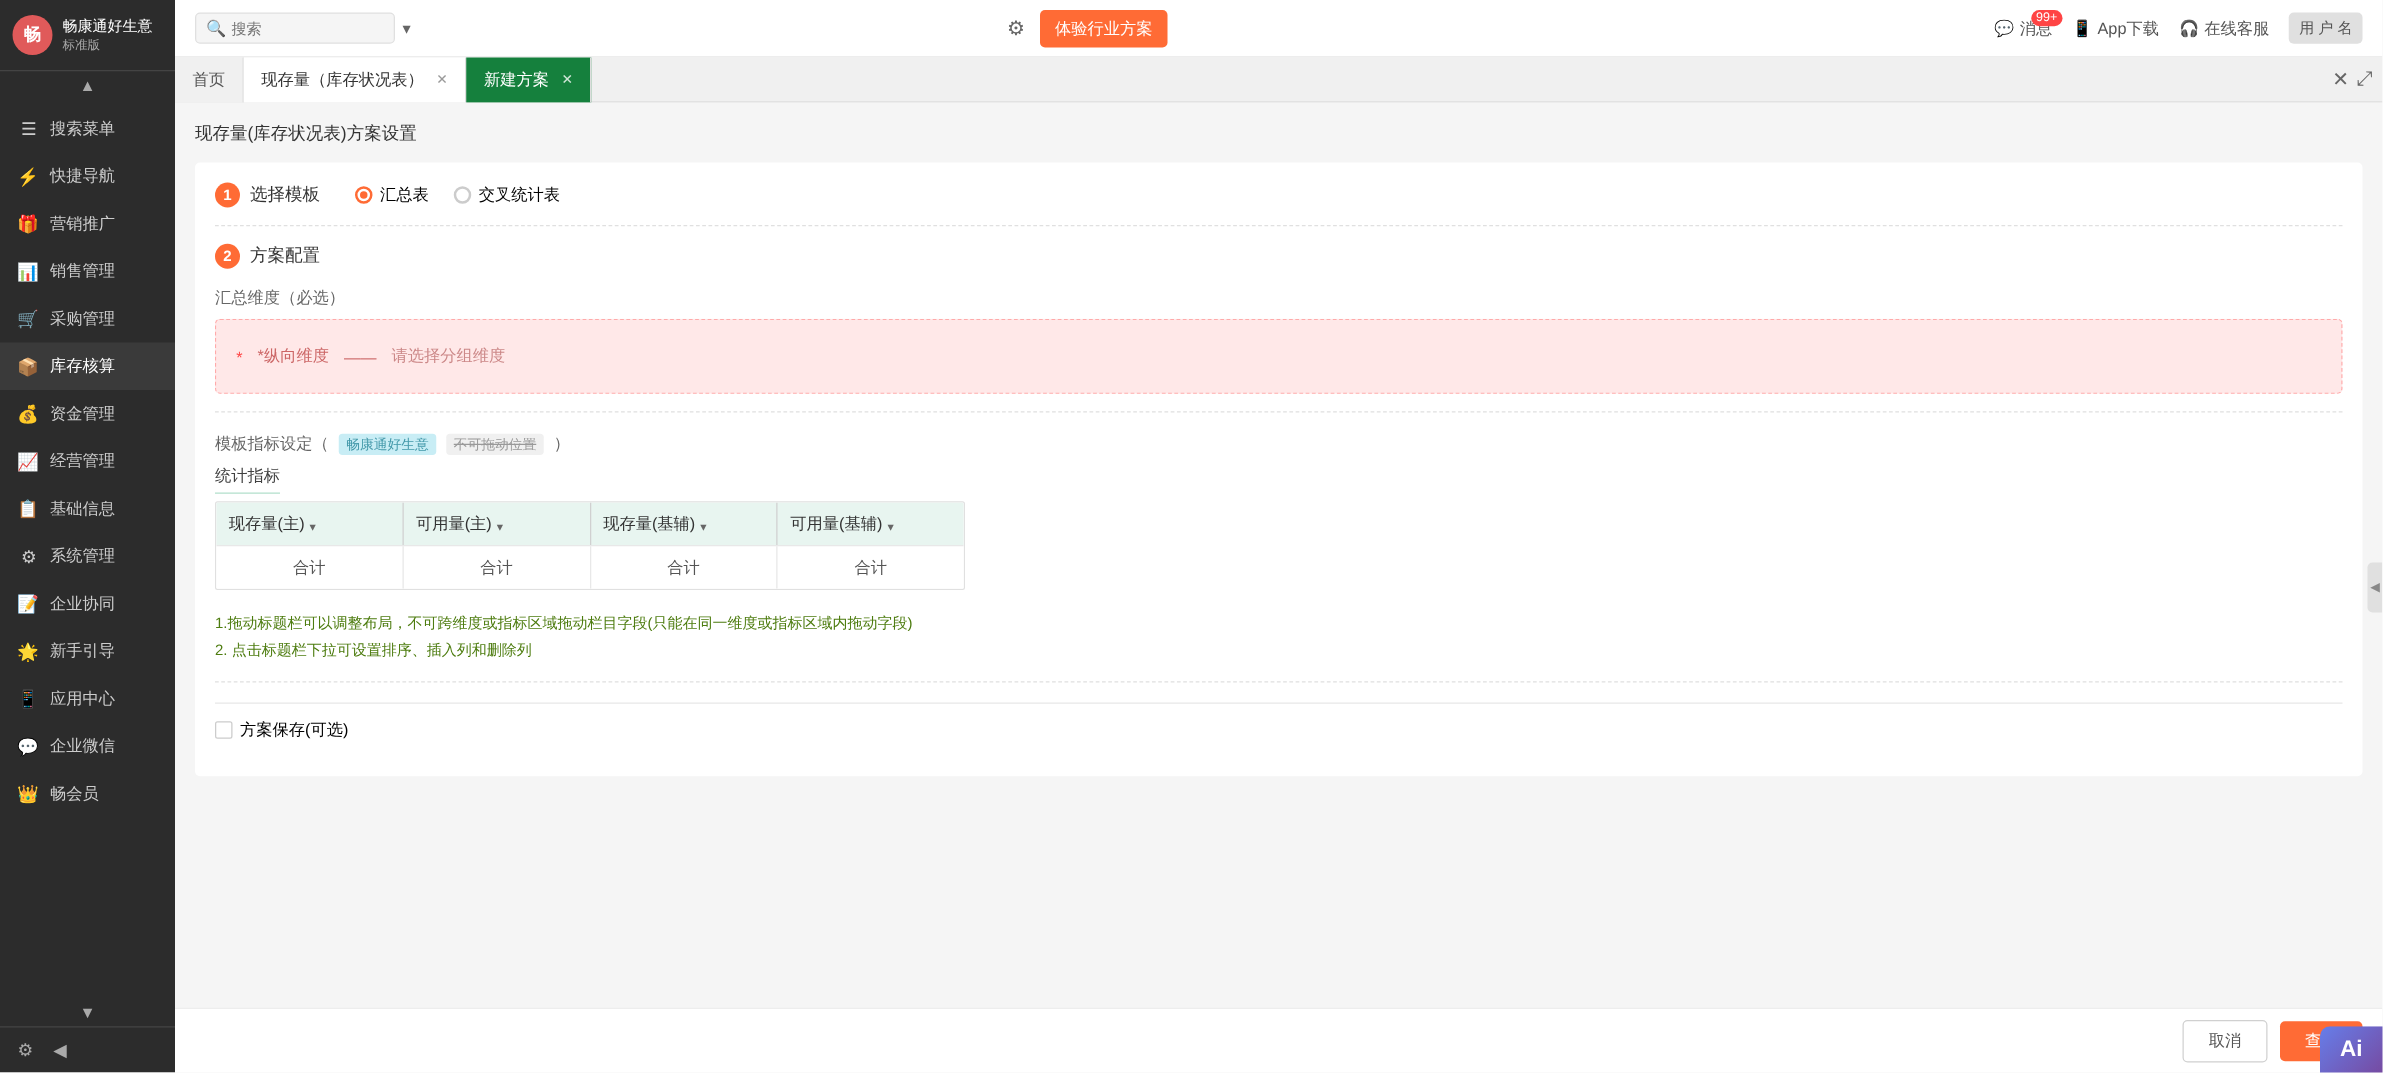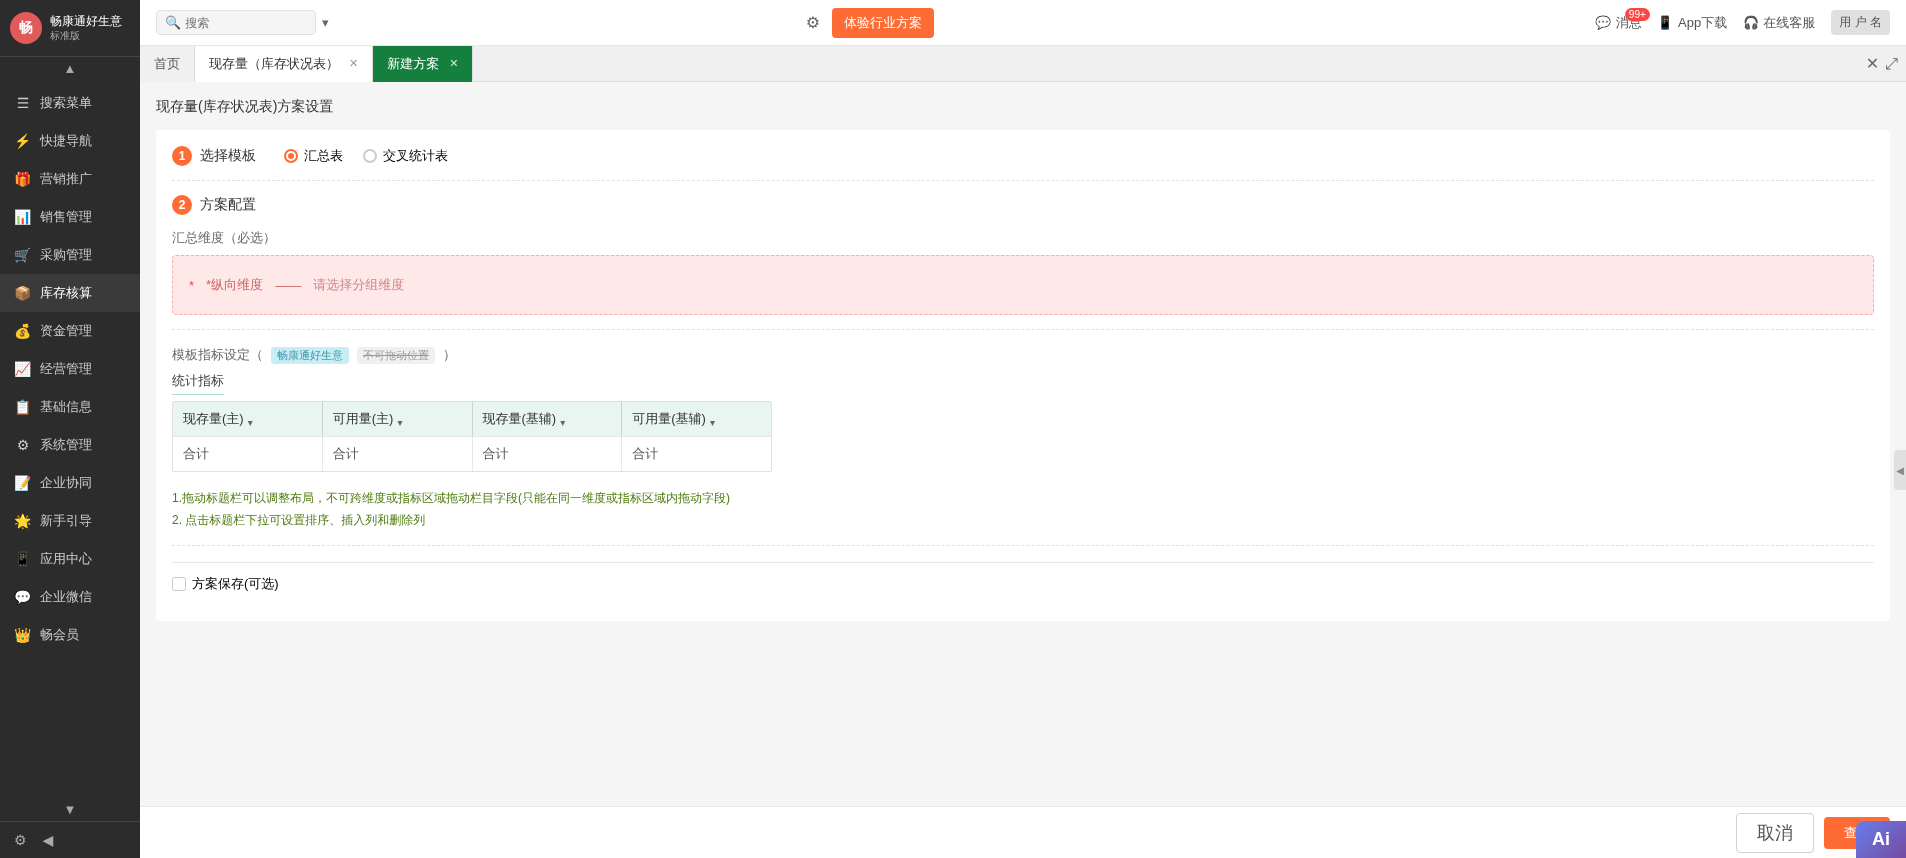--- a/index.html
+++ b/index.html
@@ -382,20 +382,21 @@
       display: flex;
       background: #fff;
       border-top: 1px solid #e8e8e8;
     }
     .stats-col-cell {
       flex: 1;
       padding: 8px 10px;
       font-size: 13px;
       color: #555;
       border-right: 1px solid #e8e8e8;
+      text-align: center;
     }
     .stats-col-cell:last-child { border-right: none; }
     .chevron-down {
       font-size: 10px;
       color: #666;
     }
 
     .tips-section {
       margin-top: 16px;
       font-size: 12px;
@@ -425,21 +426,21 @@
       height: 52px;
       align-items: center;
     }
     .btn-cancel {
       background: #fff;
       border: 1px solid #d0d0d0;
       color: #555;
       border-radius: 4px;
       padding: 7px 20px;
       cursor: pointer;
-      font-size: 18px;
+      font-size: 13px;
     }
     .btn-query {
       background: #ff6b35;
       border: none;
       color: white;
       border-radius: 4px;
       padding: 7px 20px;
       cursor: pointer;
       font-size: 13px;
     }

